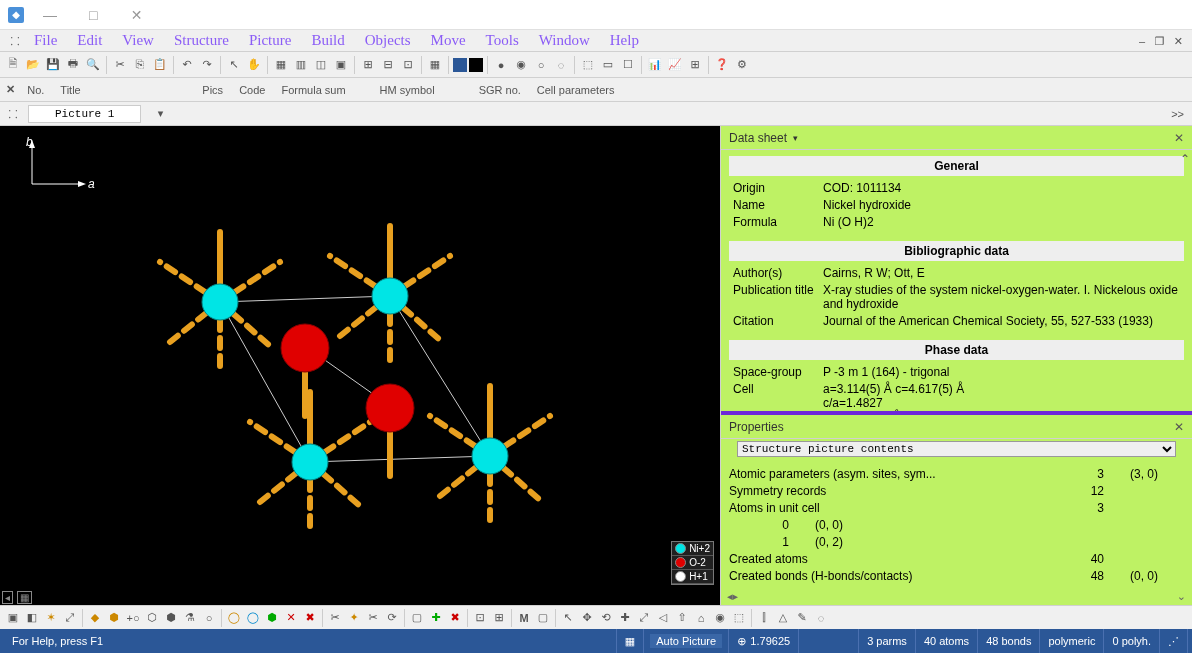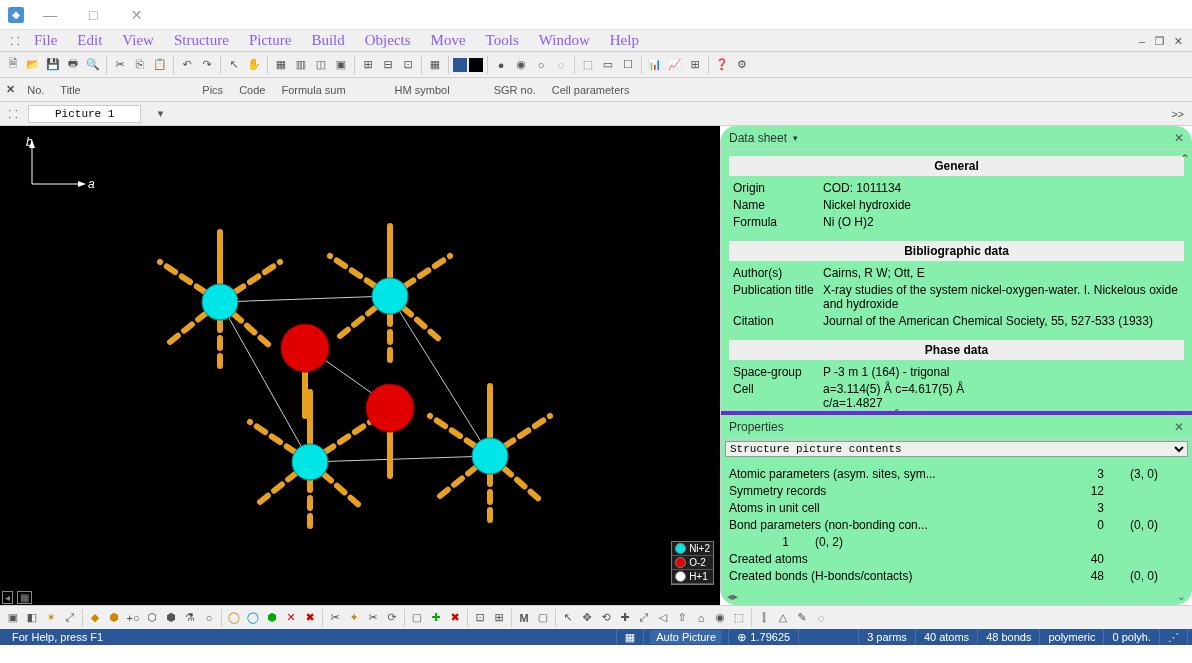--- a/index.html
+++ b/index.html
@@ -26,41 +26,41 @@
 .tabbar .chev { font-size:11px; color:#555; margin:0 4px; }
 .main { display:flex; height:479px; }
 .viewport { flex:1; background:#000; position:relative; }
 .viewport .axis { position:absolute; left:20px; top:10px; color:#fff; font-size:11px; font-family:serif; font-style:italic; }
 .viewport svg { position:absolute; left:0; top:0; }
 .legend { position:absolute; right:6px; bottom:20px; background:#202020; border:1px solid #777; font-size:10px; }
 .legend .lrow { display:flex; align-items:center; padding:1px 3px; color:#fff; border-bottom:1px solid #555; }
 .legend .sw { width:11px; height:11px; border-radius:50%; margin-right:3px; border:1px solid #888; }
 .vleft-scroll { position:absolute; left:0; bottom:0; height:16px; display:flex; align-items:center; }
 .vleft-scroll span { font-size:10px; color:#888; margin:0 2px; border:1px solid #888; padding:0 2px; }
-.rightpanel { width:472px; background:#86efac; display:flex; flex-direction:column; border-left:1px solid #d0d0d0;border-radius:16px; }
+.rightpanel { width:472px; background:#bef264; display:flex; flex-direction:column; border-left:1px solid #d0d0d0; }
 .panelhead { height:24px; display:flex; align-items:center; padding:0 8px; font-size:12px; color:#333; border-bottom:1px solid #d0d0d0; }
 .panelhead .phspacer { flex:1; }
 .panelhead .phx { font-size:12px; color:#555; }
 .datasheet { flex:1; overflow:auto; padding:6px 8px 0 8px; position:relative; }
 .dsection { background:#eee; text-align:center; font-weight:bold; font-size:12px; padding:3px 0; margin-bottom:4px; }
 .drow { display:flex; font-size:12px; margin-bottom:1px; }
 .drow .dl { width:90px; font-weight:normal; padding:1px 4px; }
 .drow .dv { flex:1; padding:1px 4px; }
 .proppanel { border-top:4px solid #6d28d9; }
-.propcombo { margin:2px 4px; }
+.propcombo { margin:2px 16px; }
 .propcombo select { width:100%; font-family:"Courier New",monospace; font-size:11px; border:1px solid #999; }
 .proptable { padding:8px 8px 4px 8px; font-size:12px; }
 .proptable .prow { display:flex; margin-bottom:3px; }
 .proptable .pname { flex:1; }
 .proptable .pv1 { width:60px; text-align:right; }
 .proptable .pv2 { width:80px; text-align:center; }
 .propfoot { display:flex; align-items:center; padding:0 6px 2px 6px; font-size:11px; color:#666; }
 .propfoot .pfsp { flex:1; }
 .toolbar2 { height:24px; background:#f0f0f0; border-top:1px solid #d0d0d0; display:flex; align-items:center; padding:0 4px; gap:1px; }
-.statusbar { height:16px; background:#2b5797; color:#fff; display:flex; align-items:center; font-size:11px; padding:0 4px; }
+.statusbar { height:24px; background:#2b5797; color:#fff; display:flex; align-items:center; font-size:11px; padding:0 4px; }
 .statusbar .sseg { padding:0 8px; border-right:1px solid #4a70b0; height:100%; display:flex; align-items:center; }
 .statusbar .sflex { flex:1; }
 .statusbar .sbox { background:#3a67a7; padding:1px 6px; margin:0 2px; }
 .rchev { position:absolute; right:2px; top:2px; font-size:12px; color:#555; }
 </style>
 </head>
 <body>
 
 <div class="titlebar">
   <span class="logo">◆</span>
@@ -140,21 +140,21 @@
   <span class="tb-ic">⚙</span>
 </div>
 
 <div class="filterbar">
   <span class="fx">✕</span>
   <span class="fld">No.</span>
   <span class="fld" style="width:80px">Title</span>
   <span class="fld" style="margin-left:60px">Pics</span>
   <span class="fld">Code</span>
   <span class="fld">Formula sum</span>
-  <span class="fld" style="margin-left:35px">HM symbol</span>
+  <span class="fld" style="margin-left:20px">HM symbol</span>
   <span class="fld" style="margin-left:30px">SGR no.</span>
   <span class="fld">Cell parameters</span>
 </div>
 
 <div class="tabbar">
   <span class="tb-ic">⸬</span>
   <span class="tab">Picture 1</span>
   <span class="tb-ic" style="margin-left:10px">▾</span>
   <span class="tbsp"></span>
   <span class="chev">&gt;&gt;</span>
@@ -315,21 +315,20 @@
             <span class="pname">Symmetry records</span>
             <span class="pv1">12</span>
             <span class="pv2"></span>
           </div>
         <div class="prow">
             <span class="pname">Atoms in unit cell</span>
             <span class="pv1">3</span>
             <span class="pv2"></span>
           </div>
         <div class="prow">
-            <span class="pname">Bond parameters (non-bonding con...</span>
             <span class="pv1">0</span>
             <span class="pv2">(0, 0)</span>
           </div>
         <div class="prow">
             <span class="pv1">1</span>
             <span class="pv2">(0, 2)</span>
           </div>
         <div class="prow">
             <span class="pname">Created atoms</span>
             <span class="pv1">40</span>

